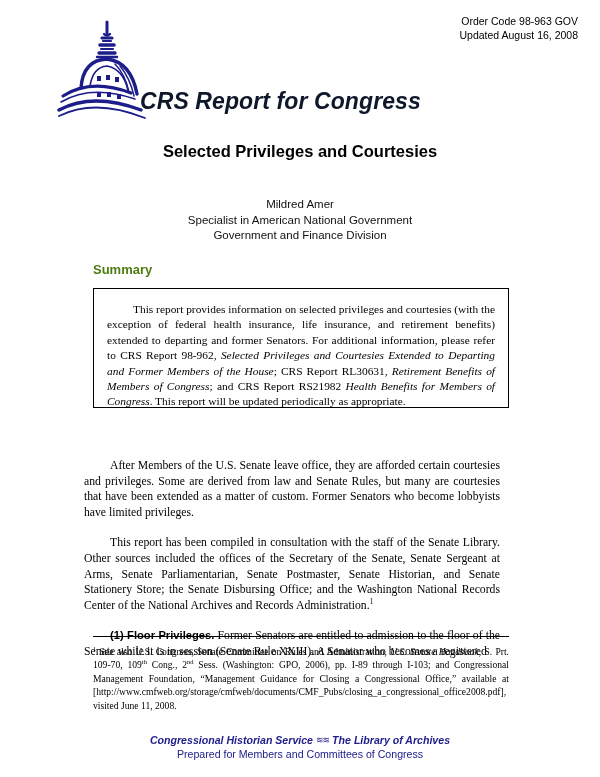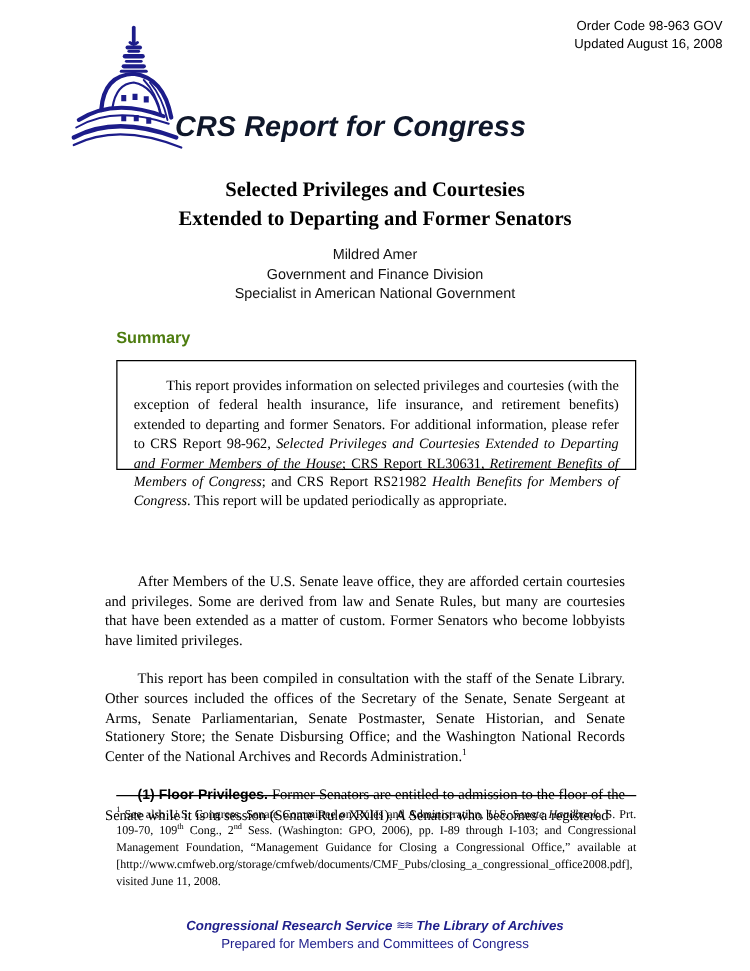--- a/index.html
+++ b/index.html
@@ -62,21 +62,21 @@
     white-space: nowrap;
   }
 
   
   .doc-title {
     position: absolute;
     top: 140px;
     left: 60px;
     width: 480px;
     text-align: center;
-    font-family: Liberation Serif, serif;
+    font-family: Liberation Sans, sans-serif;
     font-weight: bold;
     font-size: 16.5px;
     line-height: 23px;
     color: #000;
   }
 
   
   .author-block {
     position: absolute;
     top: 197px;
@@ -97,21 +97,21 @@
     font-family: "Liberation Sans", sans-serif;
     font-weight: bold;
     font-size: 13px;
     color: #4d7c0f;
   }
   .summary-box {
     position: absolute;
     top: 288px;
     left: 93px;
     width: 416px;
-    height: 88px;
+    height: 120px;
     border: 1px solid #000;
     box-sizing: border-box;
   }
   .summary-text {
     padding: 13px 13px 0 13px;
     font-family: "Liberation Serif", serif;
     font-size: 11.4px;
     line-height: 15.4px;
     text-align: justify;
     text-indent: 26px;
@@ -258,44 +258,43 @@
 
         <path d="M2 90 Q36 72 84 90" stroke-width="3.4"></path>
         <path d="M2 96 Q38 78 88 98" stroke-width="1.8"></path>
       </g>
     </svg>
     <div class="crs-wordmark">CRS Report for Congress</div>
   </div>
 
   <div class="doc-title">
     <div>Selected Privileges and Courtesies</div>
-    <div>Extended to Departing and Former Senators</div>
   </div>
 
   <div class="author-block">
     <div>Mildred Amer</div>
+    <div>Specialist in American National Government</div>
     <div>Government and Finance Division</div>
-    <div>Specialist in American National Government</div>
   </div>
 
   <div class="summary-heading">Summary</div>
   <div class="summary-box">
     <div class="summary-text" id="summary-text"><span>This report provides information on selected privileges and courtesies (with the exception of federal health insurance, life insurance, and retirement benefits) extended to departing and former Senators.  For additional information, please refer to CRS Report 98-962, </span><i>Selected Privileges and Courtesies Extended to Departing and Former Members of the House</i><span>; CRS Report RL30631, </span><i>Retirement Benefits of Members of Congress</i><span>; and CRS Report RS21982 </span><i>Health Benefits for Members of Congress</i><span>.  This report will be updated periodically as appropriate.</span></div>
   </div>
 
 
   <div class="body-area" id="body-area">
       <div class="para"><span>After Members of the U.S. Senate leave office, they are afforded certain courtesies and privileges. Some are derived from law and Senate Rules, but many are courtesies that have been extended as a matter of custom.  Former Senators who become lobbyists have limited privileges.</span></div>
       <div class="para"><span>This report has been compiled in consultation with the staff of the Senate Library. Other sources included the offices of the Secretary of the Senate, Senate Sergeant at Arms, Senate Parliamentarian, Senate Postmaster, Senate Historian, and Senate Stationery Store; the Senate Disbursing Office; and the Washington National Records Center of the National Archives and Records Administration.</span><sup>1</sup></div>
       <div class="para"><b class="lead">(1) Floor Privileges.</b><span>  Former Senators are entitled to admission to the floor of the Senate while it is in session (Senate Rule XXIII). A Senator who becomes a registered</span></div>
     </div>
 
   <div class="footnote-rule"></div>
   <div class="footnote" id="footnote"><sup>1</sup><span> See also U.S. Congress, Senate Committee on Rules and Administration, </span><i>U.S. Senate Handbook</i><span>, S. Prt. 109-70, 109</span><sup>th</sup><span> Cong., 2</span><sup>nd</sup><span> Sess. (Washington: GPO, 2006), pp. I-89 through I-103; and Congressional Management Foundation, “Management Guidance for Closing a Congressional Office,” available at [http://www.cmfweb.org/storage/cmfweb/documents/CMF_Pubs/closing_a_congressional_office2008.pdf], visited June 11, 2008.</span></div>
 
   <div class="footer">
     <div class="footer-line1">
-      <span>Congressional Research Service</span><span class="footer-wave">≋≋</span><span>The Library of Archives</span>
+      <span>Congressional Historian Service</span><span class="footer-wave">≋≋</span><span>The Library of Archives</span>
     </div>
     <div class="footer-line2">Prepared for Members and Committees of Congress</div>
   </div>
 
 </div>
 
 </body></html>

